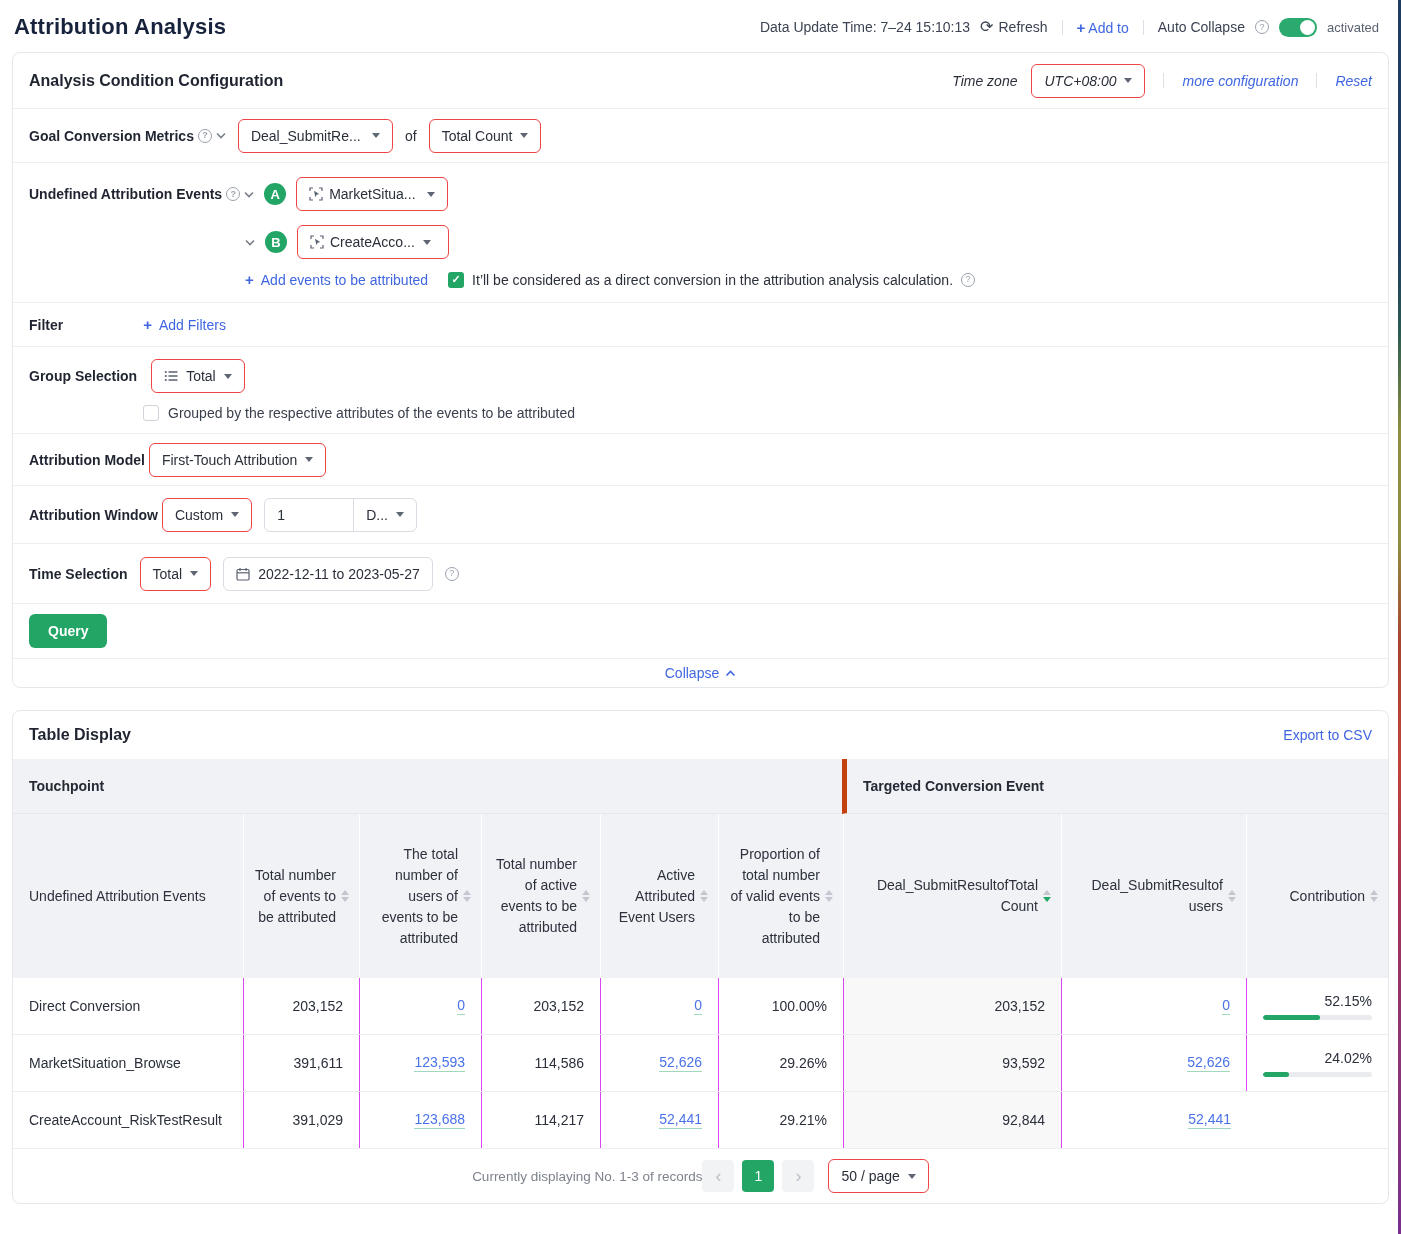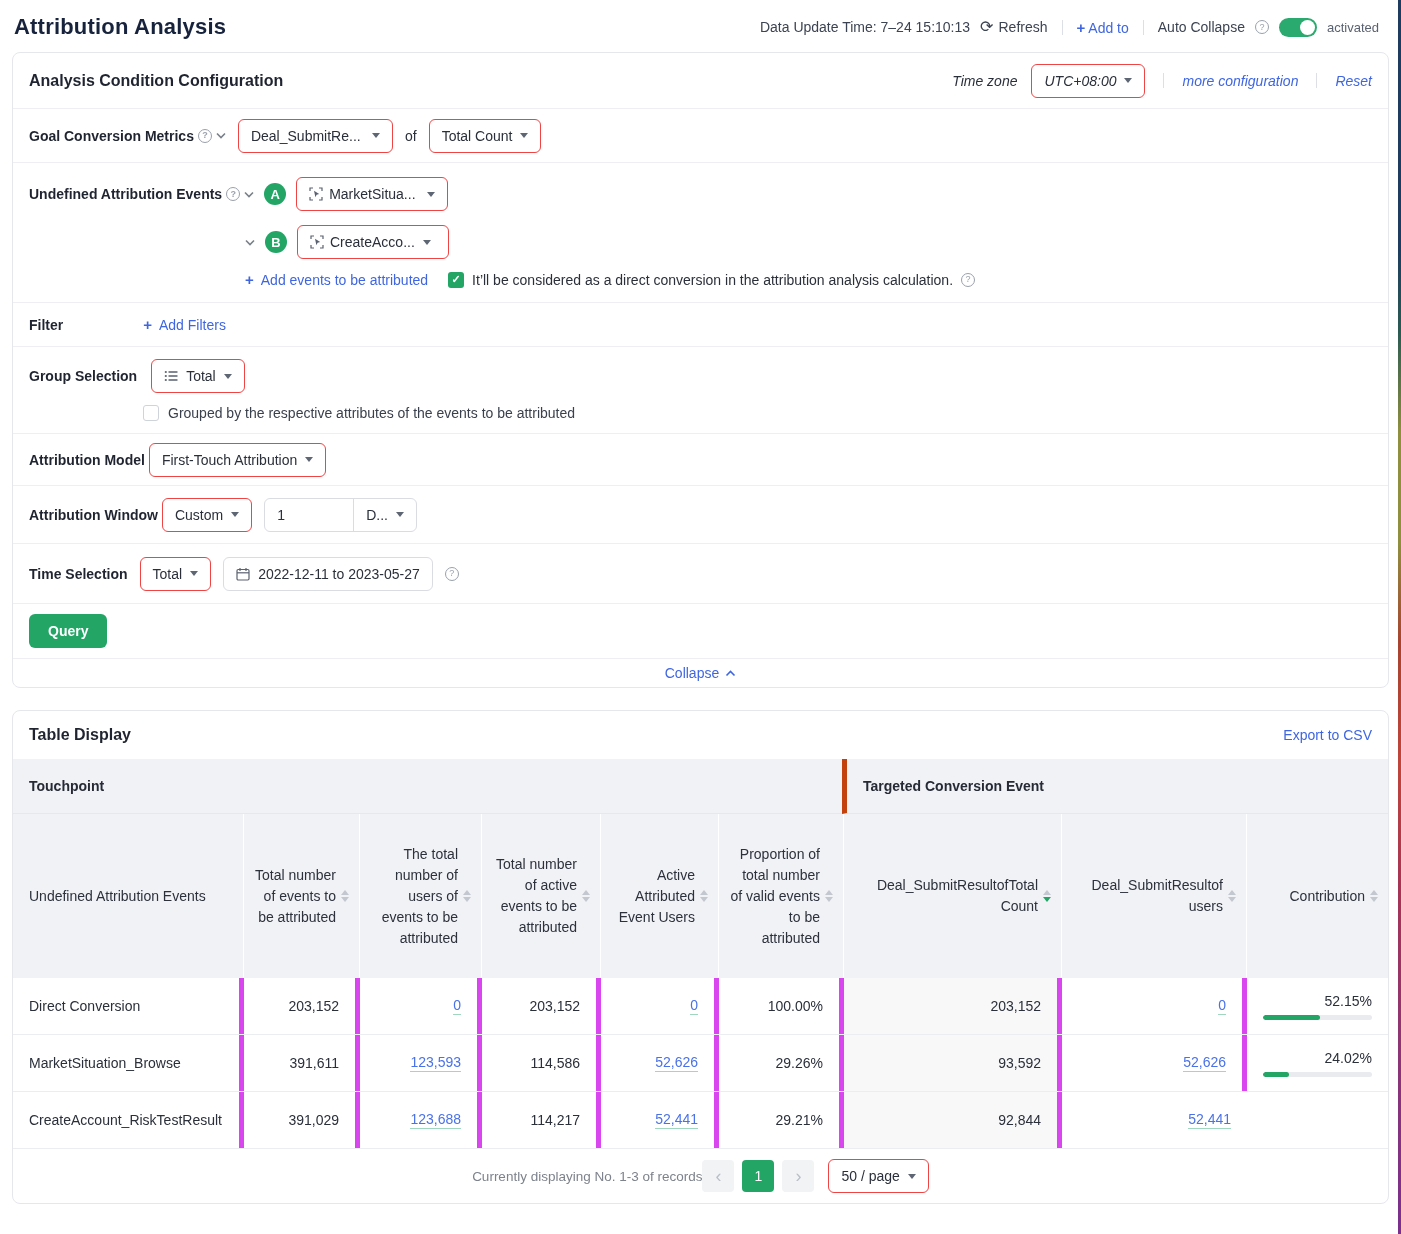--- a/index.html
+++ b/index.html
@@ -78,21 +78,21 @@
   .th.right{ justify-content:flex-end; }
   .th-label{ text-align:right; }
   .th.left .th-label{ text-align:left; }
   .sorter{ display:inline-flex; flex-direction:column; gap:2px; margin-left:5px; cursor:pointer; flex:0 0 auto; }
   .car{ width:0; height:0; border-left:4px solid transparent; border-right:4px solid transparent; }
   .car.up{ border-bottom:5px solid #c3c7cf; }
   .car.down{ border-top:5px solid #c3c7cf; }
   .sorter.desc .car.down{ border-top-color:#23a566; }
   .tr{ border-bottom:1px solid #ecedf1; }
   .td{ height:56px; display:flex; align-items:center; justify-content:flex-end; padding:0 16px;
-    border-right:5px solid #d946ef; color:#2a2f3a; }
+    border-right:1px solid #d946ef; color:#2a2f3a; }
   .td:last-child{ border-right:none; }
   .td.left{ justify-content:flex-start; }
   .td.gray{ background:#f8f8f9; }
   .num-link{ color:#4a72e8; cursor:pointer; border-bottom:1px solid #9fd8bf; padding-bottom:1px; }
   .td.contrib{ flex-direction:column; align-items:stretch; justify-content:center; }
   .contrib-val{ text-align:right; }
   .bar-track{ width:100%; height:5px; background:#e9ebee; border-radius:3px; margin-top:6px; overflow:hidden; }
   .bar-fill{ height:100%; background:#23a566; border-radius:3px; }
   .table-footer{ display:flex; justify-content:center; align-items:center; min-height:54px; padding:0 16px; }
   .footer-text{ color:#7d828c; font-size:13.5px; }

